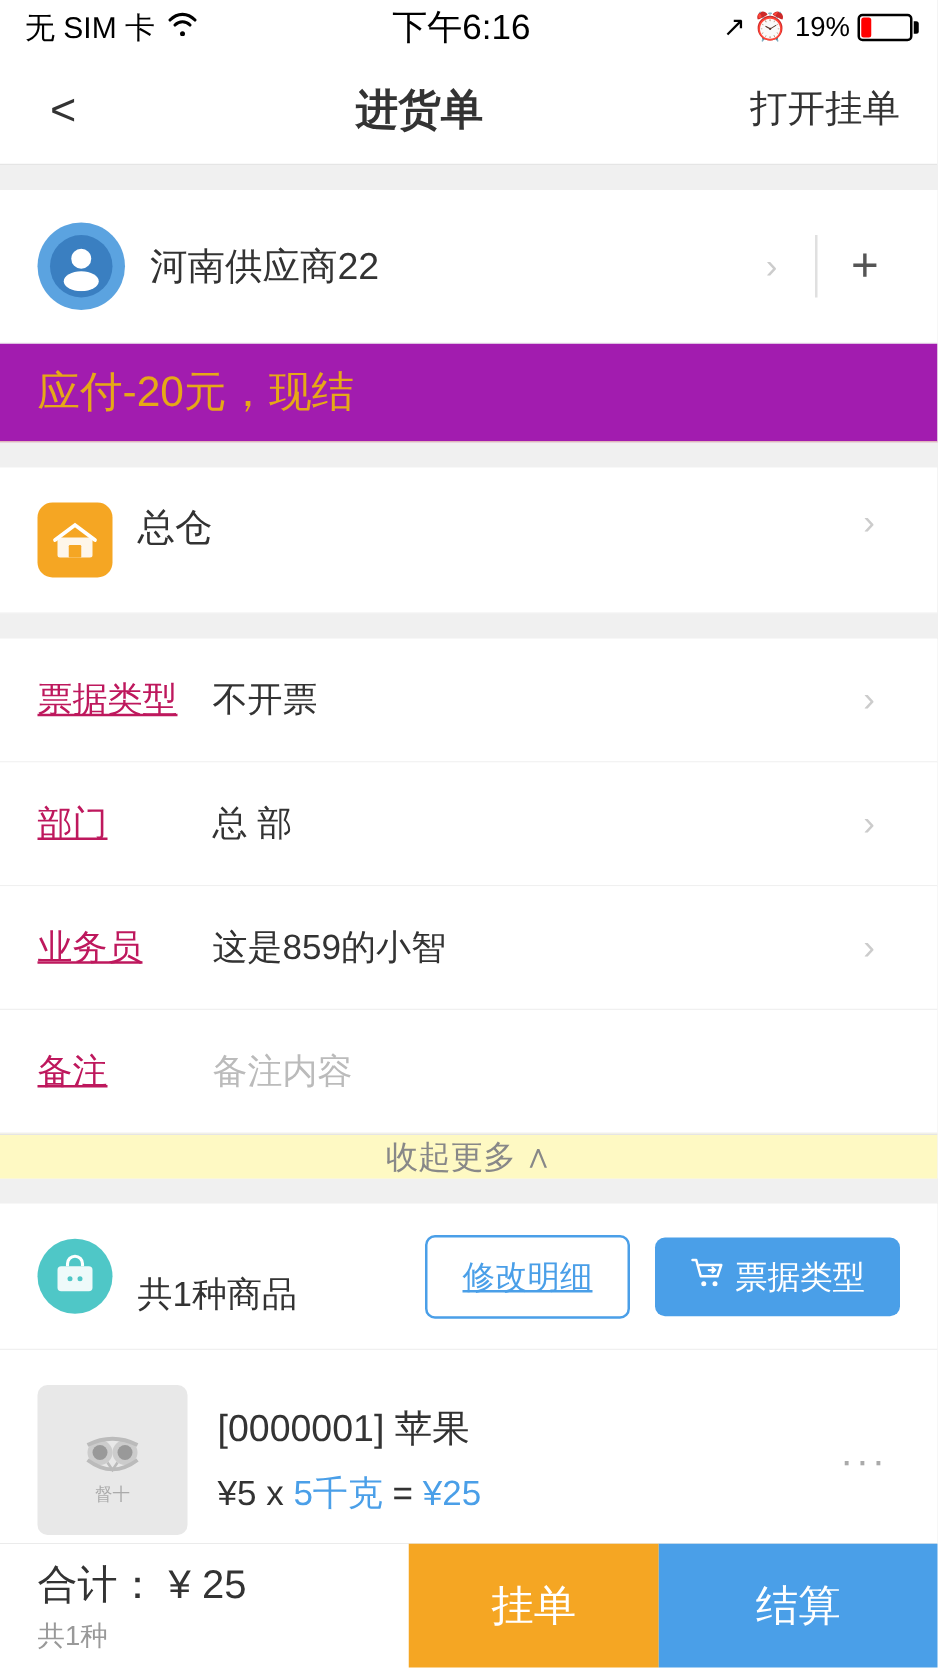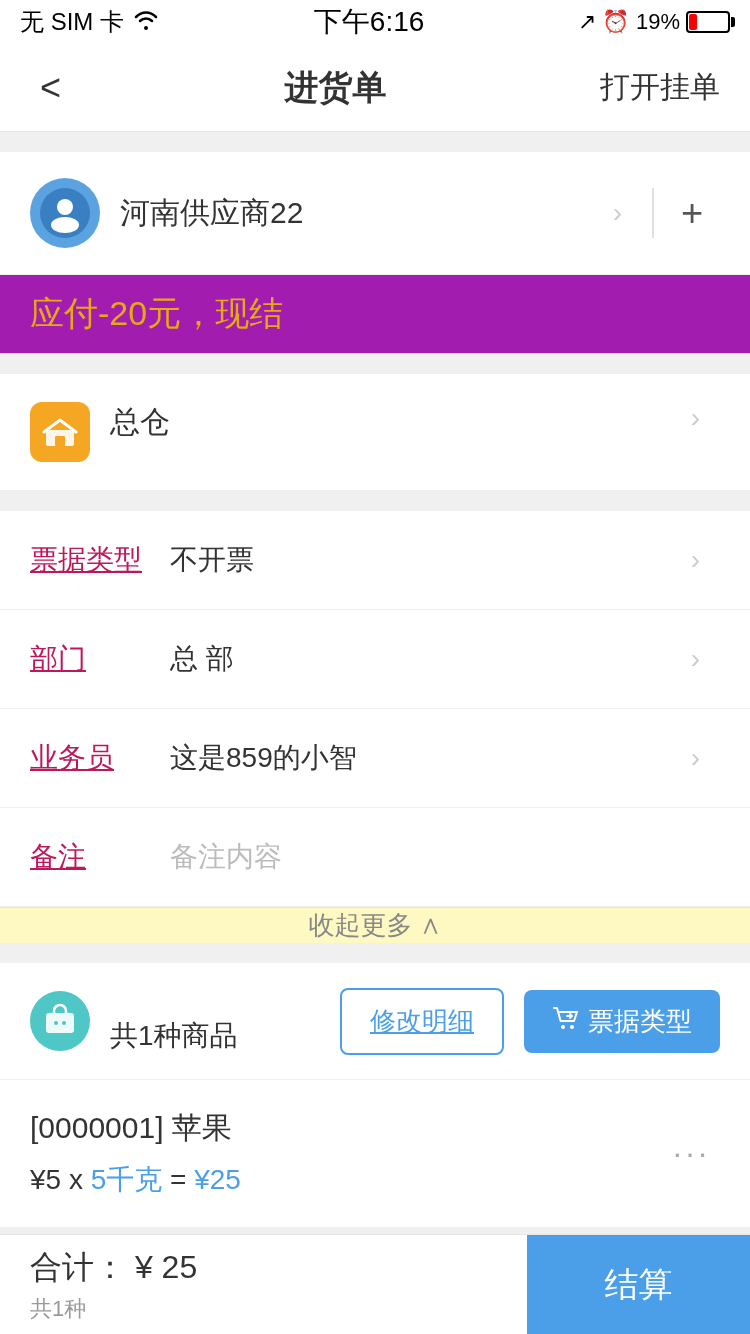--- a/index.html
+++ b/index.html
@@ -456,20 +456,33 @@
           <circle cx="11" cy="21" r="2" fill="white"></circle>
           <circle cx="20" cy="21" r="2" fill="white"></circle>
           <path d="M18 8l2 2-2 2M20 10h-5" stroke="white" stroke-width="1.8" stroke-linecap="round"></path>
         </svg>
       </span>
       <span>票据类型</span>
     </button>
   </div>
 
   <div class="product-item">
+    <div class="product-thumb">
+
+      <svg width="80" height="80" viewBox="0 0 80 80" fill="none">
+        <circle cx="30" cy="34" r="10" fill="#ccc"></circle>
+        <circle cx="50" cy="34" r="10" fill="#ccc"></circle>
+        <circle cx="30" cy="34" r="6" fill="#999"></circle>
+        <circle cx="50" cy="34" r="6" fill="#999"></circle>
+        <path d="M20 28 Q40 18 60 28" stroke="#bbb" stroke-width="3" fill="none"></path>
+        <path d="M20 40 Q40 55 60 40" stroke="#bbb" stroke-width="3" fill="none"></path>
+        <path d="M36 42 L40 48 L44 42" stroke="#bbb" stroke-width="2" fill="none"></path>
+        <text x="40" y="72" text-anchor="middle" font-size="14" fill="#aaa" font-family="sans-serif">督十</text>
+      </svg>
+    </div>
     <div class="product-info">
       <div class="product-name">
         <span>[0000001] </span>
         <span>苹果</span>
       </div>
       <div class="product-price">
         <span>¥5 x </span>
         <span class="highlight">5千克</span>
         <span> = </span>
         <span class="highlight">¥25</span>
@@ -482,14 +495,15 @@
 <div class="bottom-spacer"></div>
 
 <div class="bottom-toolbar">
   <div class="total-section">
     <div class="total-amount">
       <span>合计：</span>
       <span>¥ 25</span>
     </div>
     <div class="total-count">共1种</div>
   </div>
+  <div class="hang-btn">挂单</div>
   <div class="settle-btn">结算</div>
 </div>
 
 </body></html>

